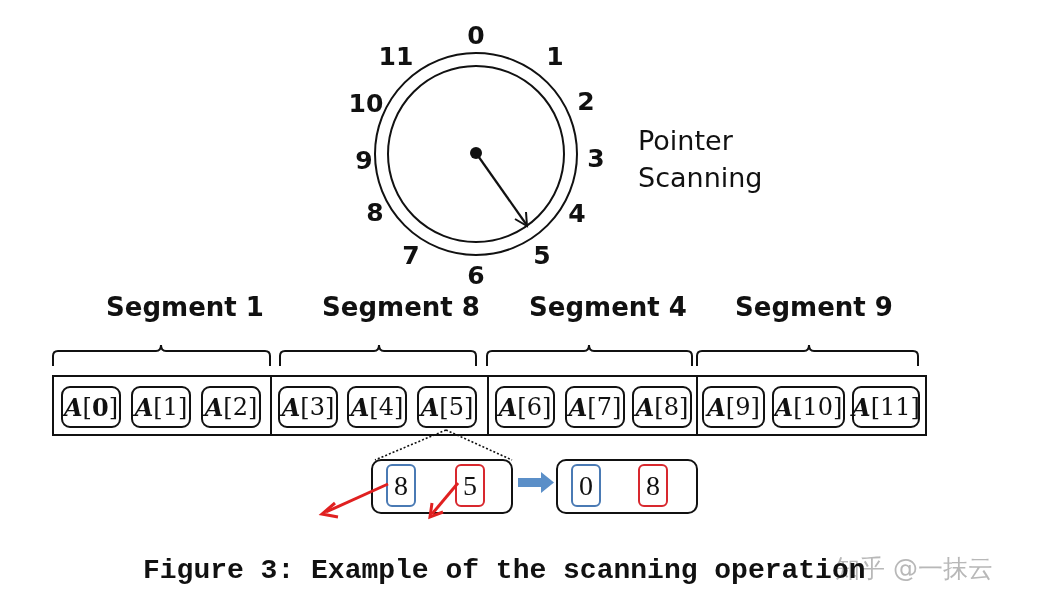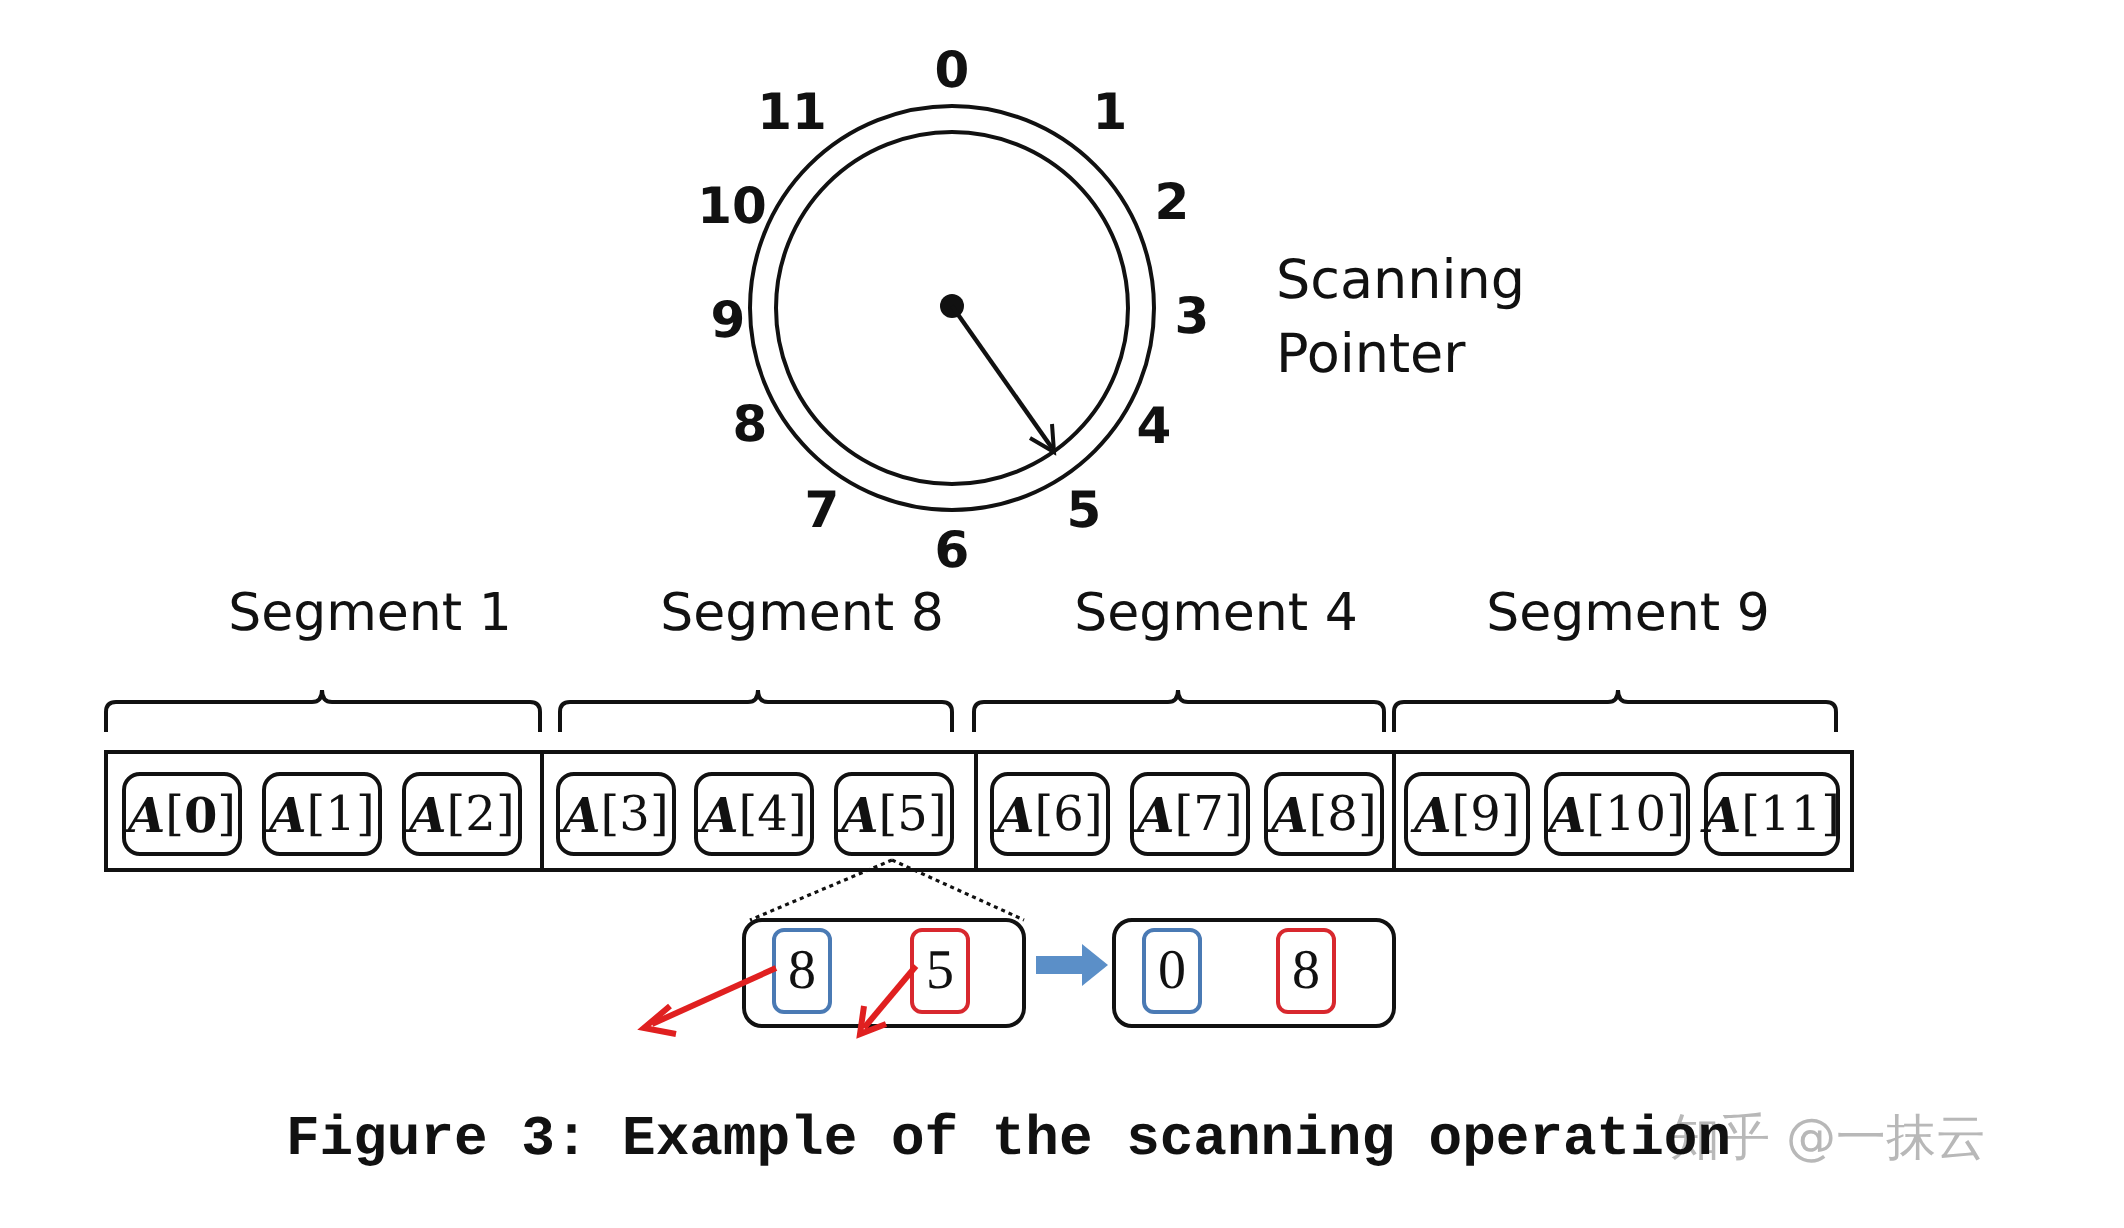--- a/index.html
+++ b/index.html
@@ -1,19 +1,19 @@
 <!DOCTYPE html>
 <html><head>
 <meta charset="utf-8">
 <style>
   html, body { margin: 0; padding: 0; background: #ffffff; }
   body { width: 1062px; height: 614px; position: relative; overflow: hidden; font-family: "DejaVu Sans", sans-serif; }
   .clock-num { position: absolute; font-family: "DejaVu Sans", sans-serif; font-weight: bold; font-size: 25px; color: #111; transform: translate(-50%, -50%); white-space: nowrap; }
   .pointer-label { position: absolute; left: 638px; top: 122px; font-family: "DejaVu Sans", sans-serif; font-size: 27px; line-height: 37px; color: #111; }
-  .seg-label { position: absolute; font-family: "DejaVu Sans", sans-serif; font-weight: normal; font-size: 26px; color: #111; transform: translateX(-50%); white-space: nowrap; top: 292px; }
+  .seg-label { position: absolute; font-family: "DejaVu Sans", sans-serif; font-weight: bold; font-size: 26px; color: #111; transform: translateX(-50%); white-space: nowrap; top: 292px; }
   .array-box { position: absolute; left: 52px; top: 375px; width: 875px; height: 61px; border: 2px solid #111; box-sizing: border-box; }
   .seg-divider { position: absolute; top: 375px; width: 2px; height: 61px; background: #111; }
   .cell { position: absolute; top: 386px; height: 42px; border: 2px solid #111; border-radius: 9px; box-sizing: border-box; display: flex; align-items: center; justify-content: center; font-family: "DejaVu Serif", serif; font-size: 24px; color: #111; white-space: nowrap; }
   .cell .a { font-weight: bold; font-style: italic; }
   .bucket { position: absolute; top: 459px; width: 142px; height: 55px; border: 2px solid #111; border-radius: 10px; box-sizing: border-box; }
   .field { position: absolute; top: 464px; width: 30px; height: 43px; border: 2px solid; border-radius: 6px; box-sizing: border-box; display: flex; align-items: center; justify-content: center; font-family: "Liberation Serif", serif; font-size: 28px; color: #111; }
   .field.new { border-color: #4a7ab4; }
   .field.old { border-color: #d8282e; }
   .note { position: absolute; left: 2px; top: 503px; font-family: "DejaVu Sans", sans-serif; font-size: 27px; line-height: 34px; color: #e23a3a; white-space: nowrap; z-index: 3; letter-spacing: -0.5px; }
   .caption { position: absolute; left: 143px; top: 555px; font-family: Liberation Mono, monospace; font-weight: bold; font-size: 28px; color: #111; white-space: nowrap; z-index: 2; }
@@ -53,22 +53,22 @@
 <div class="clock-num" style="left:577px; top:213px;">4</div>
 <div class="clock-num" style="left:542px; top:255px;">5</div>
 <div class="clock-num" style="left:476px; top:275px;">6</div>
 <div class="clock-num" style="left:411px; top:255px;">7</div>
 <div class="clock-num" style="left:375px; top:212px;">8</div>
 <div class="clock-num" style="left:364px; top:160px;">9</div>
 <div class="clock-num" style="left:366px; top:103px;">10</div>
 <div class="clock-num" style="left:396px; top:56px;">11</div>
 
 <div class="pointer-label">
+  <div>Pointer</div>
   <div>Scanning</div>
-  <div>Pointer</div>
 </div>
 
 <div class="seg-label" style="left:185px;">Segment 1</div>
 <div class="seg-label" style="left:401px;">Segment 8</div>
 <div class="seg-label" style="left:608px;">Segment 4</div>
 <div class="seg-label" style="left:814px;">Segment 9</div>
 
 <div class="array-box"></div>
 <div class="seg-divider" style="left:270px;"></div>
 <div class="seg-divider" style="left:487px;"></div>

